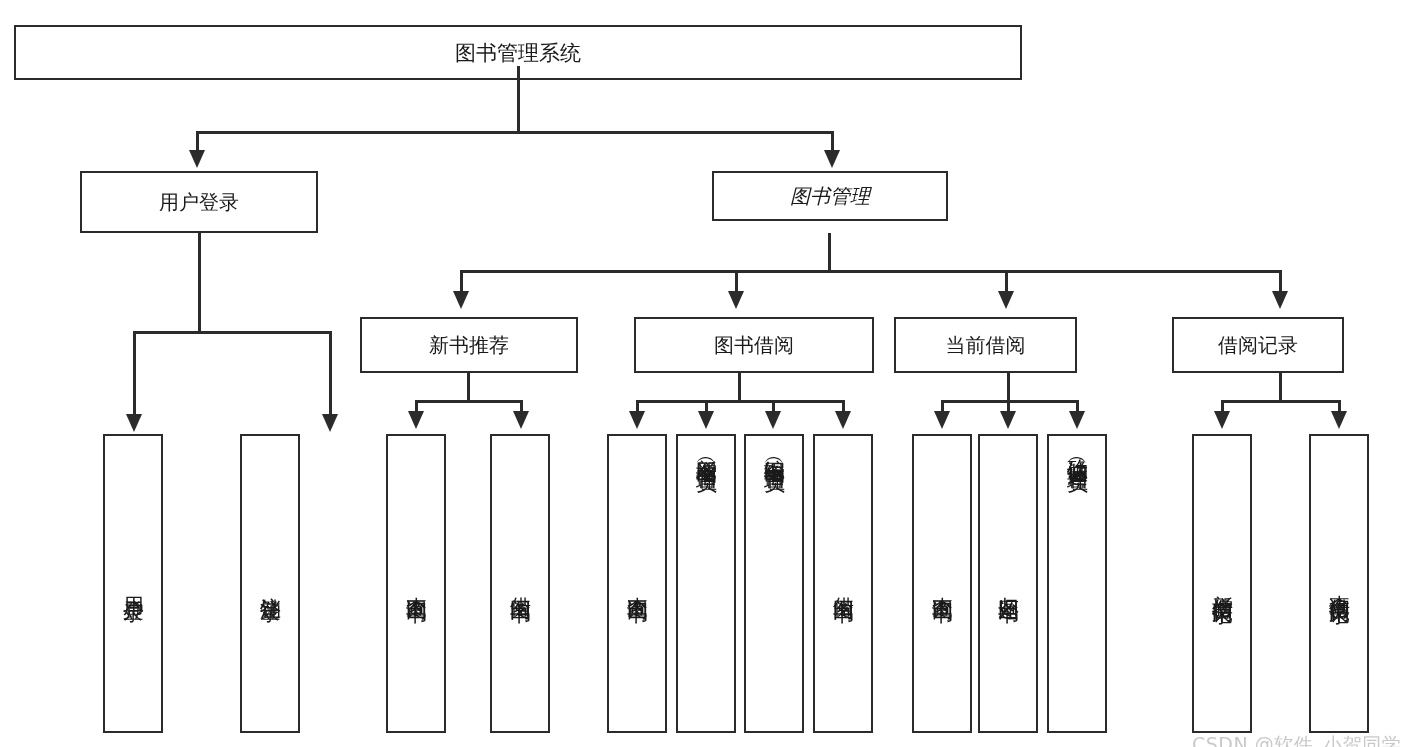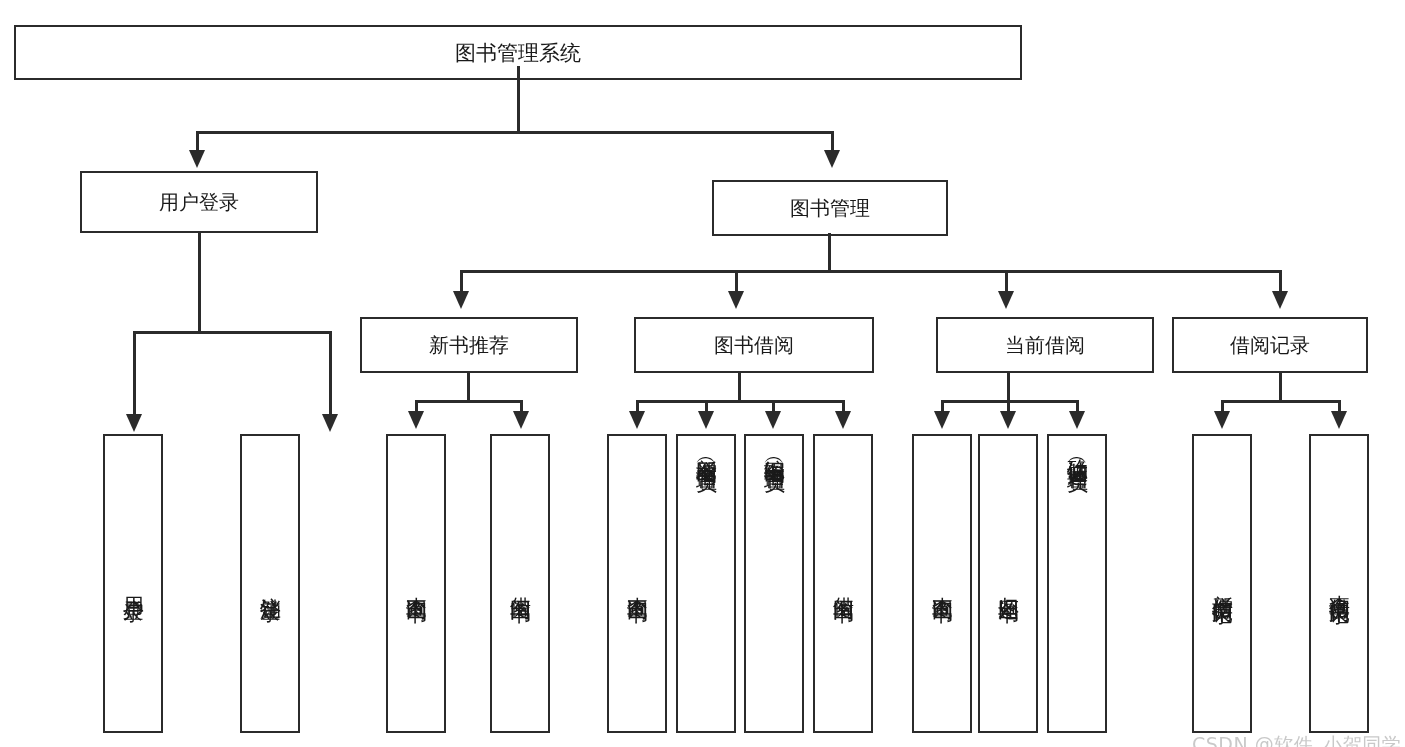--- a/index.html
+++ b/index.html
@@ -78,21 +78,21 @@
   <div class="node root" style="left:14px; top:12px; width:1008px; height:55px;margin-top:13px;">图书管理系统</div>
 
   <div class="edge v" style="left:517px; top:66px; width:3px; height:67px;"></div>
   <div class="edge h" style="left:196px; top:131px; width:638px; height:3px;"></div>
   <div class="edge v" style="left:196px; top:131px; width:3px; height:22px;"></div>
   <div class="edge v" style="left:831px; top:131px; width:3px; height:22px;"></div>
   <div class="arrow" style="left:189px; top:150px;"></div>
   <div class="arrow" style="left:824px; top:150px;"></div>
 
   <div class="node lvl1" style="left:80px; top:171px; width:238px; height:62px;">用户登录</div>
-  <div class="node lvl1" style="left:712px; top:180px; width:236px; height:56px;">图书管理</div>
+  <div class="node lvl1" style="left:712px; top:171px; width:236px; height:50px;font-style:italic;">图书管理</div>
 
   <div class="edge v" style="left:198px; top:233px; width:3px; height:100px;"></div>
   <div class="edge h" style="left:133px; top:331px; width:199px; height:3px;"></div>
   <div class="edge v" style="left:133px; top:331px; width:3px; height:86px;"></div>
   <div class="edge v" style="left:329px; top:331px; width:3px; height:86px;"></div>
   <div class="arrow" style="left:126px; top:414px;"></div>
   <div class="arrow" style="left:322px; top:414px;"></div>
 
   <div class="edge v" style="left:828px; top:233px; width:3px; height:39px;"></div>
   <div class="edge h" style="left:460px; top:270px; width:822px; height:3px;"></div>
@@ -100,22 +100,22 @@
   <div class="edge v" style="left:735px; top:270px; width:3px; height:24px;"></div>
   <div class="edge v" style="left:1005px; top:270px; width:3px; height:24px;"></div>
   <div class="edge v" style="left:1279px; top:270px; width:3px; height:24px;"></div>
   <div class="arrow" style="left:453px; top:291px;"></div>
   <div class="arrow" style="left:728px; top:291px;"></div>
   <div class="arrow" style="left:998px; top:291px;"></div>
   <div class="arrow" style="left:1272px; top:291px;"></div>
 
   <div class="node lvl2" style="left:360px; top:317px; width:218px; height:56px;">新书推荐</div>
   <div class="node lvl2" style="left:634px; top:317px; width:240px; height:56px;">图书借阅</div>
-  <div class="node lvl2" style="left:936px; top:317px; width:218px; height:56px;font-family:Liberation Serif, serif;">当前借阅</div>
-  <div class="node lvl2" style="left:1172px; top:317px; width:196px; height:56px;">借阅记录</div>
+  <div class="node lvl2" style="left:894px; top:317px; width:183px; height:56px;font-family:Liberation Serif, serif;">当前借阅</div>
+  <div class="node lvl2" style="left:1172px; top:317px; width:172px; height:56px;">借阅记录</div>
 
   <div class="edge v" style="left:467px; top:373px; width:3px; height:29px;"></div>
   <div class="edge h" style="left:415px; top:400px; width:108px; height:3px;"></div>
   <div class="edge v" style="left:415px; top:400px; width:3px; height:14px;"></div>
   <div class="edge v" style="left:520px; top:400px; width:3px; height:14px;"></div>
   <div class="arrow" style="left:408px; top:411px;"></div>
   <div class="arrow" style="left:513px; top:411px;"></div>
 
   <div class="edge v" style="left:738px; top:373px; width:3px; height:29px;"></div>
   <div class="edge h" style="left:636px; top:400px; width:209px; height:3px;"></div>

